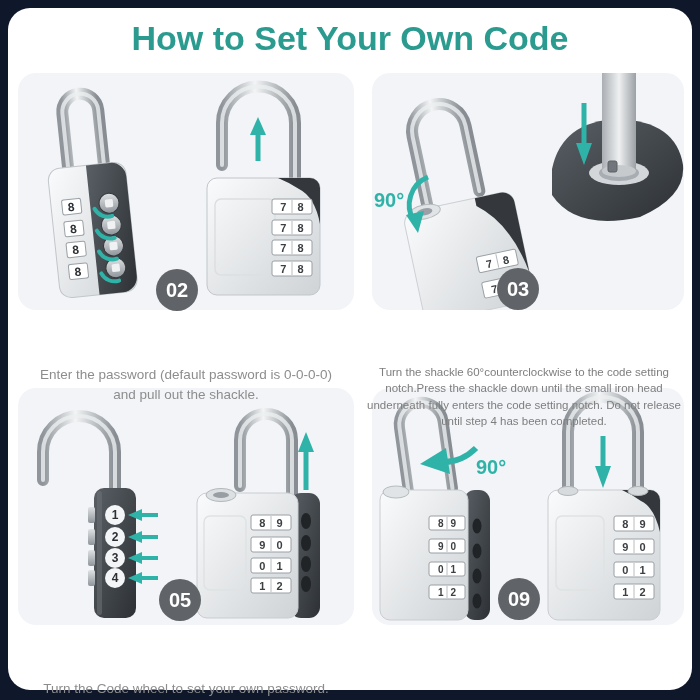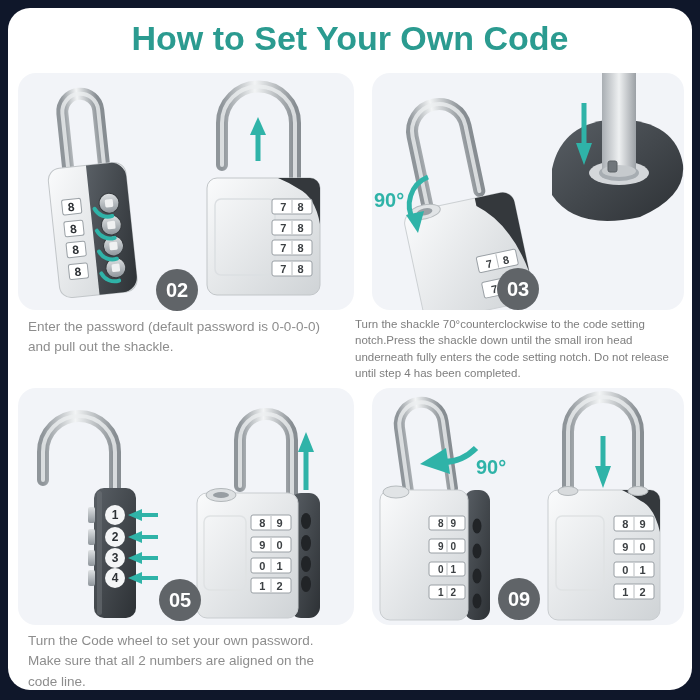--- a/index.html
+++ b/index.html
@@ -14,21 +14,21 @@
   #card3{left:18px;top:388px;width:336px;height:237px;}
   #card4{left:372px;top:388px;width:312px;height:237px;}
   .card svg{position:absolute;left:0;top:0;}
   .badge{position:absolute;width:42px;height:42px;border-radius:50%;background:#606468;
          color:#ffffff;font-size:20px;font-weight:bold;display:flex;align-items:center;
          justify-content:center;z-index:5;}
   #badge1{left:156px;top:269px;}
   #badge2{left:497px;top:268px;}
   #badge3{left:159px;top:579px;}
   #badge4{left:498px;top:578px;}
-  .caption{position:absolute;color:#8D8D8D;font-size:13.5px;line-height:1.5;}
+  .caption{position:absolute;text-align:center;color:#8D8D8D;font-size:13.5px;line-height:1.5;margin-top:48px;}
   #cap1{left:28px;top:317px;width:316px;}
   #cap2{left:355px;top:316px;width:338px;font-size:11.5px;line-height:1.42;color:#7E7E7E;}
   #cap3{left:28px;top:631px;width:316px;}
   #cap4{left:360px;top:631px;width:328px;}
   .winrow rect{fill:#ffffff;stroke:#9AA0A5;stroke-width:1;}
   .wintext{font-size:11px;font-weight:bold;fill:#3C4043;letter-spacing:4px;}
   .wintext-sm{font-size:10px;font-weight:bold;fill:#3C4043;letter-spacing:2px;}
   .numtext{font-size:12px;font-weight:bold;fill:#2C3034;}
   .angletext{font-size:20px;font-weight:bold;fill:#2FB3A8;}
   .teal{stroke:#2FB3A8;}
@@ -319,15 +319,15 @@
   </div>
 
   
   <div class="badge" id="badge1">02</div>
   <div class="badge" id="badge2">03</div>
   <div class="badge" id="badge3">05</div>
   <div class="badge" id="badge4">09</div>
 
   
   <div class="caption" id="cap1">Enter the password (default password is 0-0-0-0) and pull out the shackle.</div>
-  <div class="caption" id="cap2">Turn the shackle 70°counterclockwise to the code setting notch.Press the shackle down until the small iron head underneath fully enters the code setting notch. Do not release until step 4 has been completed.</div>
+  <div class="caption" id="cap2">Turn the shackle 60°counterclockwise to the code setting notch.Press the shackle down until the small iron head underneath fully enters the code setting notch. Do not release until step 4 has been completed.</div>
   <div class="caption" id="cap3">Turn the Code wheel to set your own password. Make sure that all 2 numbers are aligned on the code line.</div>
 </div>
 
 </body></html>

